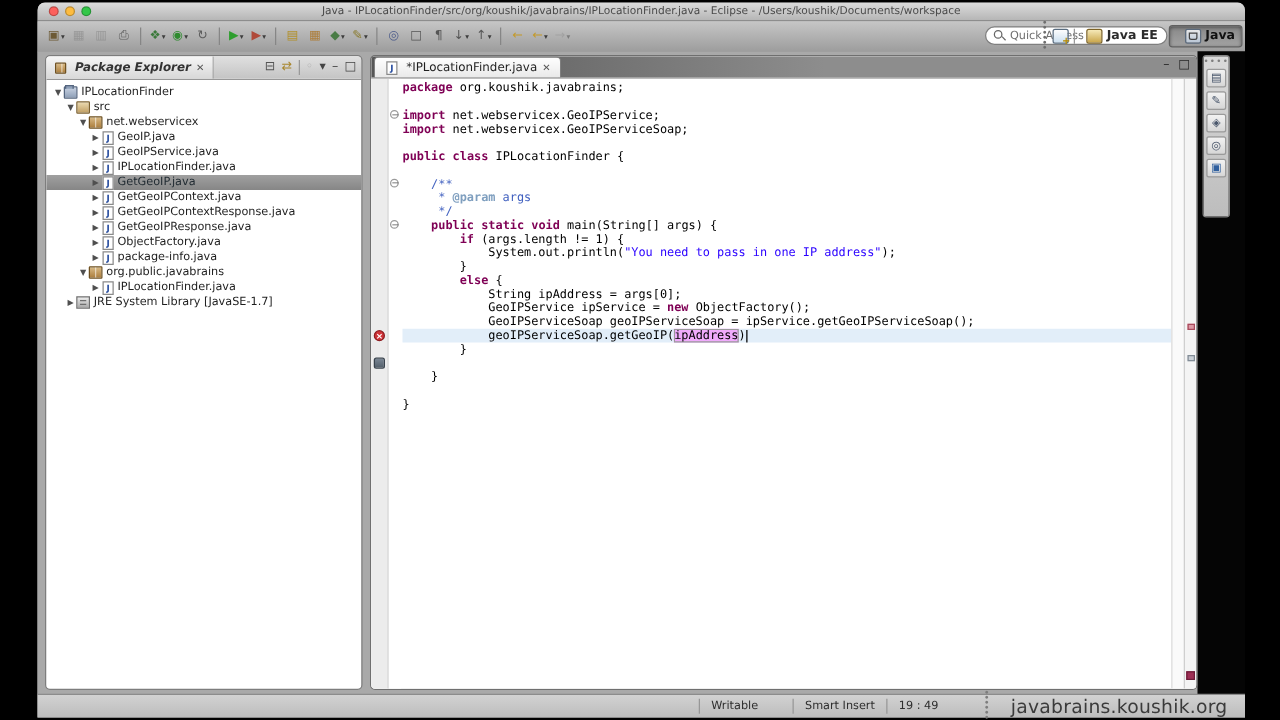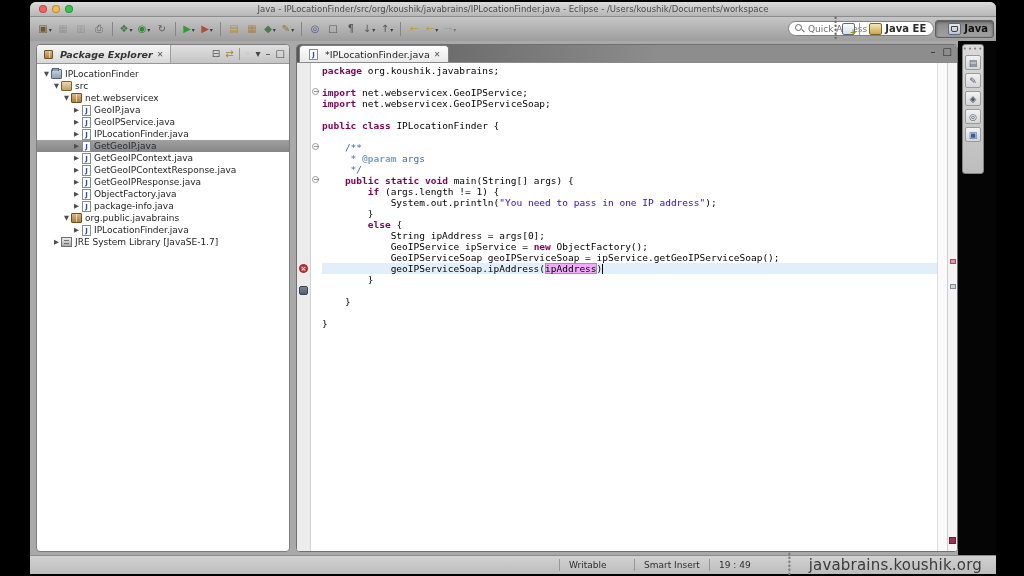--- a/index.html
+++ b/index.html
@@ -381,21 +381,21 @@
             <div class="code-line"><span class="tk-c">     * </span><span class="tk-d">@param</span><span class="tk-c"> args</span></div>
             <div class="code-line"><span class="tk-c">     */</span></div>
             <div class="code-line"><span class="tk-p">    </span><span class="tk-k">public</span><span class="tk-p"> </span><span class="tk-k">static</span><span class="tk-p"> </span><span class="tk-k">void</span><span class="tk-p"> main(String[] args) {</span></div>
             <div class="code-line"><span class="tk-p">        </span><span class="tk-k">if</span><span class="tk-p"> (args.length != 1) {</span></div>
             <div class="code-line"><span class="tk-p">            System.out.println(</span><span class="tk-s">"You need to pass in one IP address"</span><span class="tk-p">);</span></div>
             <div class="code-line"><span class="tk-p">        }</span></div>
             <div class="code-line"><span class="tk-p">        </span><span class="tk-k">else</span><span class="tk-p"> {</span></div>
             <div class="code-line"><span class="tk-p">            String ipAddress = args[0];</span></div>
             <div class="code-line"><span class="tk-p">            GeoIPService ipService = </span><span class="tk-k">new</span><span class="tk-p"> ObjectFactory();</span></div>
             <div class="code-line"><span class="tk-p">            GeoIPServiceSoap geoIPServiceSoap = ipService.getGeoIPServiceSoap();</span></div>
-            <div class="code-line hl"><span class="tk-p">            geoIPServiceSoap.ipAddress(</span><span class="tk-b">ipAddress</span><span class="tk-p">)</span><span class="caret-bar"></span></div>
+            <div class="code-line hl"><span class="tk-p">            geoIPServiceSoap.getGeoIP(</span><span class="tk-b">ipAddress</span><span class="tk-p">)</span><span class="caret-bar"></span></div>
             <div class="code-line"><span class="tk-p">        }</span></div>
             <div class="code-line"></div>
             <div class="code-line"><span class="tk-p">    }</span></div>
             <div class="code-line"></div>
             <div class="code-line"><span class="tk-p">}</span></div>
           </div>
         <div class="vscroll"></div>
         <div class="overview">
           <div class="ov-mark ov-red"></div>
           <div class="ov-mark ov-gray"></div>

